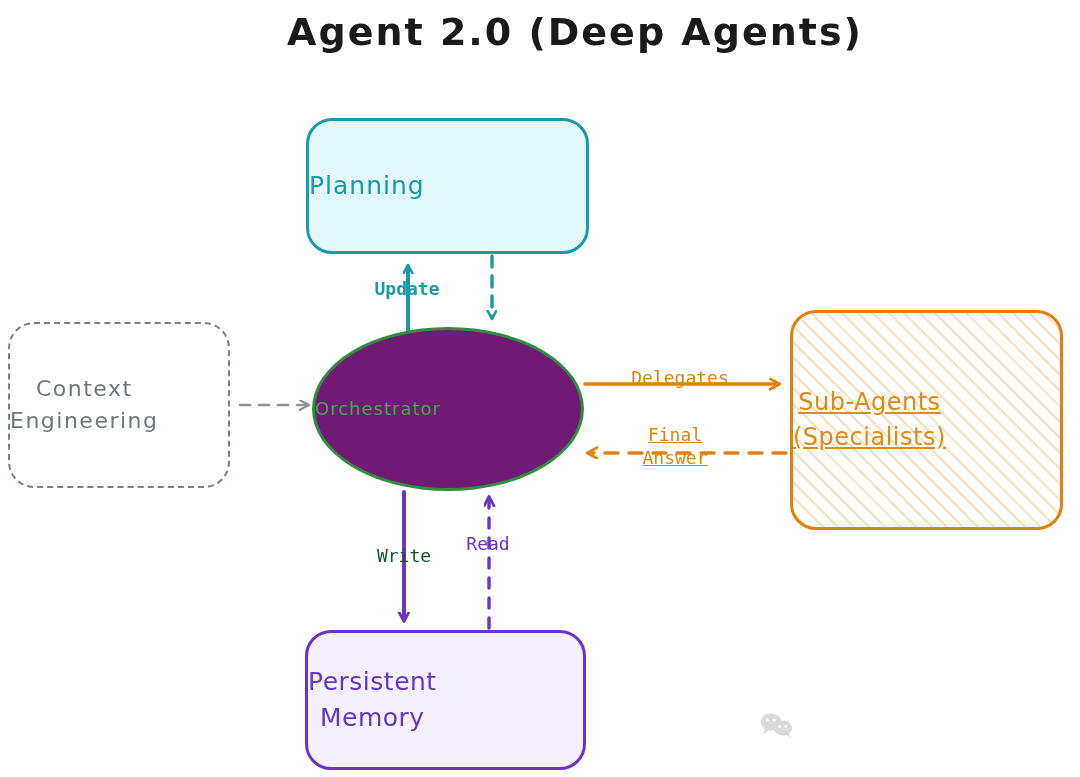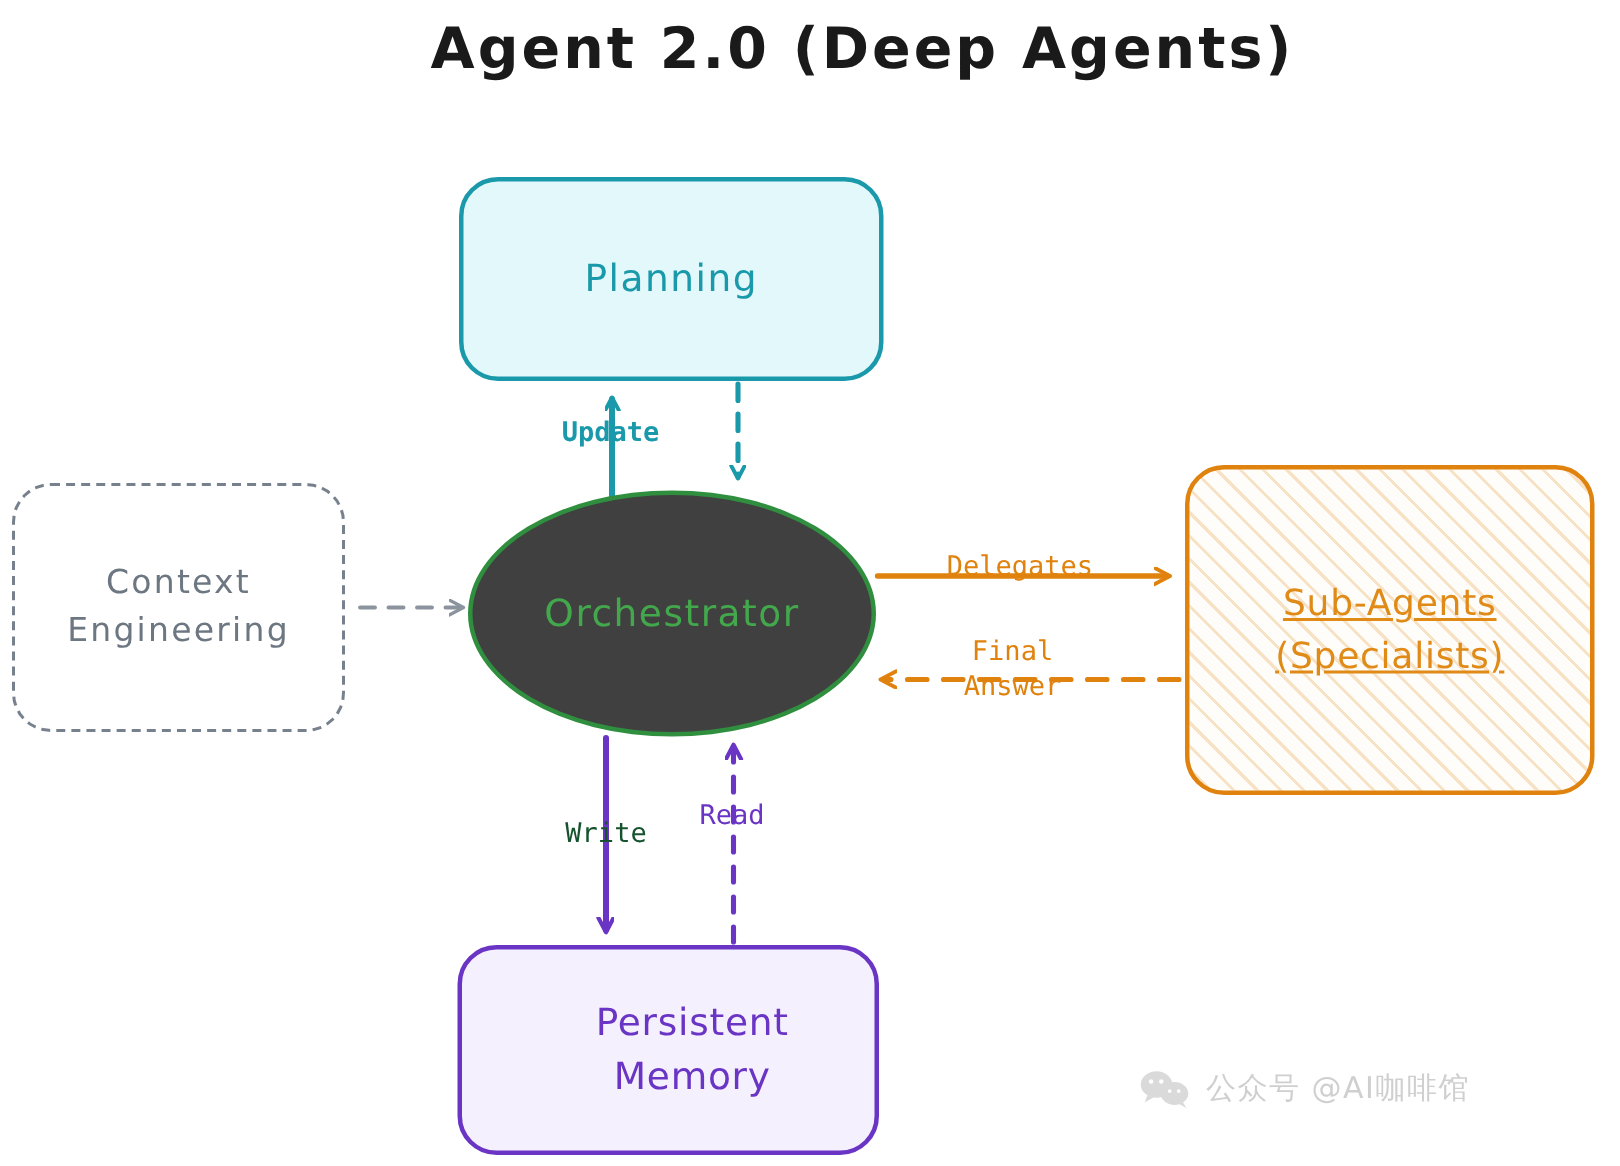--- a/index.html
+++ b/index.html
@@ -39,42 +39,42 @@
     font-weight: 600;
     font-family: "DejaVu Sans", sans-serif;
     padding-left: 35px;
   }
   
   .node {
     position: absolute;
     box-sizing: border-box;
     display: flex;
     align-items: center;
-    justify-content: center;
+    justify-content: flex-start;
     text-align: center;
     line-height: 1.45;
   }
   .node .label { display: block; white-space: pre-line; }
 
   #node-planning {
     left: 306px; top: 118px; width: 283px; height: 136px;
     border: 3.5px solid #1a99ab;
     border-radius: 26px;
     background: #e3f8fa;
     color: #1a99ab;
     font-size: 25px;
     letter-spacing: 1px;
   }
   #node-orchestrator {
     left: 312px; top: 327px; width: 272px; height: 164px;
     border: 3.5px solid #2f8f3e;
     border-radius: 50%;
-    background: #404040;
+    background: #701a75;
     color: #43a84c;
-    font-size: 25px;
+    font-size: 18px;
     letter-spacing: 1px;
   }
   #node-context {
     left: 8px; top: 322px; width: 222px; height: 166px;
     border: 2.5px dashed #77818e;
     border-radius: 26px;
     background: #ffffff;
     color: #6d7782;
     font-size: 22px;
     letter-spacing: 1.5px;
@@ -97,34 +97,33 @@
     text-decoration: underline;
   }
   #node-memory {
     left: 305px; top: 630px; width: 281px; height: 140px;
     border: 3.5px solid #6a35c4;
     border-radius: 26px;
     background: #f4f0fd;
     color: #6a35c4;
     font-size: 25px;
     letter-spacing: 0.5px;
-    padding-left: 32px;
   }
 
   
   .edge-label {
     position: absolute;
     white-space: pre-line;
     text-align: center;
     line-height: 1.25;
     font-family: "DejaVu Sans Mono", monospace;
   }
   #lbl-update   { left: 352px; top: 278px; width: 110px; font-size: 18px; color: #1a99ab; font-weight: bold; }
   #lbl-delegates{ left: 615px; top: 367px; width: 130px; font-size: 18px; color: #e0820e; }
-  #lbl-final    { left: 620px; top: 424px; width: 110px; font-size: 18px; color: #e0820e; }
+  #lbl-final    { left: 620px; top: 424px; width: 110px; font-size: 18px; color: #e0820e; text-decoration: underline; }
   #lbl-write    { left: 362px; top: 545px; width: 84px; font-size: 18px; color: #14532d; }
   #lbl-read     { left: 450px; top: 533px; width: 76px; font-size: 18px; color: #6a35c4; }
 
   
   #watermark {
     position: absolute;
     left: 760px; top: 712px;
     display: flex;
     align-items: center;
     gap: 10px;
@@ -207,14 +206,13 @@
   <svg width="34" height="26" viewBox="0 0 34 26">
     <ellipse cx="11" cy="10" rx="10.5" ry="8.8" fill="#a8a8a8"></ellipse>
     <path d="M5,17 L3,22 L9,18.6 Z" fill="#a8a8a8"></path>
     <circle cx="7.4" cy="8" r="1.5" fill="#ffffff"></circle>
     <circle cx="14.2" cy="8" r="1.5" fill="#ffffff"></circle>
     <ellipse cx="23" cy="16" rx="9.2" ry="7.6" fill="#a8a8a8"></ellipse>
     <path d="M28.5,21.6 L31,25.6 L25.6,22.8 Z" fill="#a8a8a8"></path>
     <circle cx="19.8" cy="14.4" r="1.25" fill="#ffffff"></circle>
     <circle cx="25.8" cy="14.4" r="1.25" fill="#ffffff"></circle>
   </svg>
-  <span class="wm-text">公众号 @AI咖啡馆</span>
 </div>
 
 </body></html>

